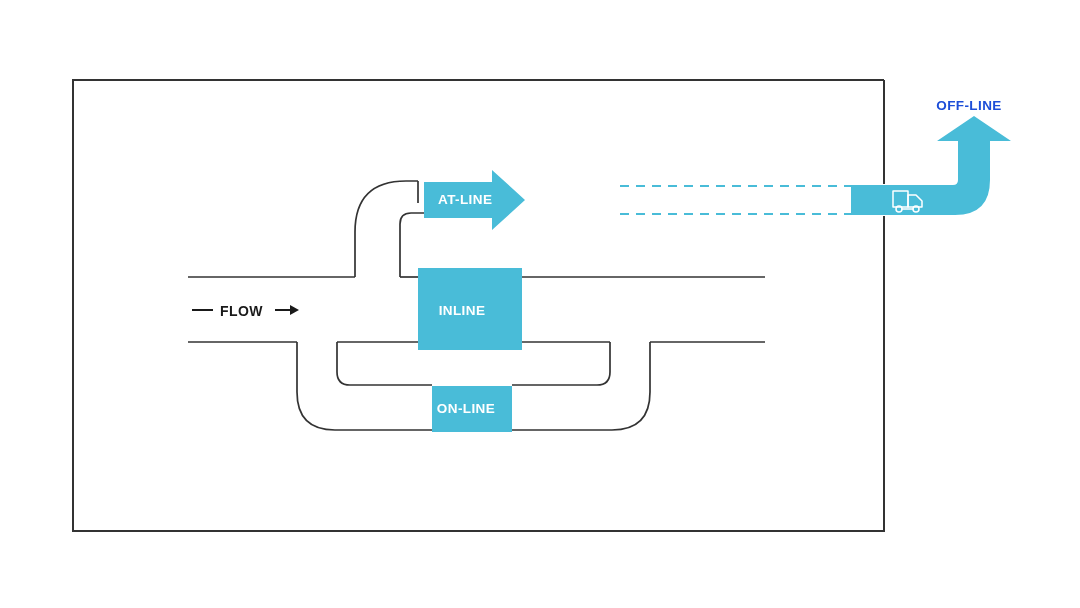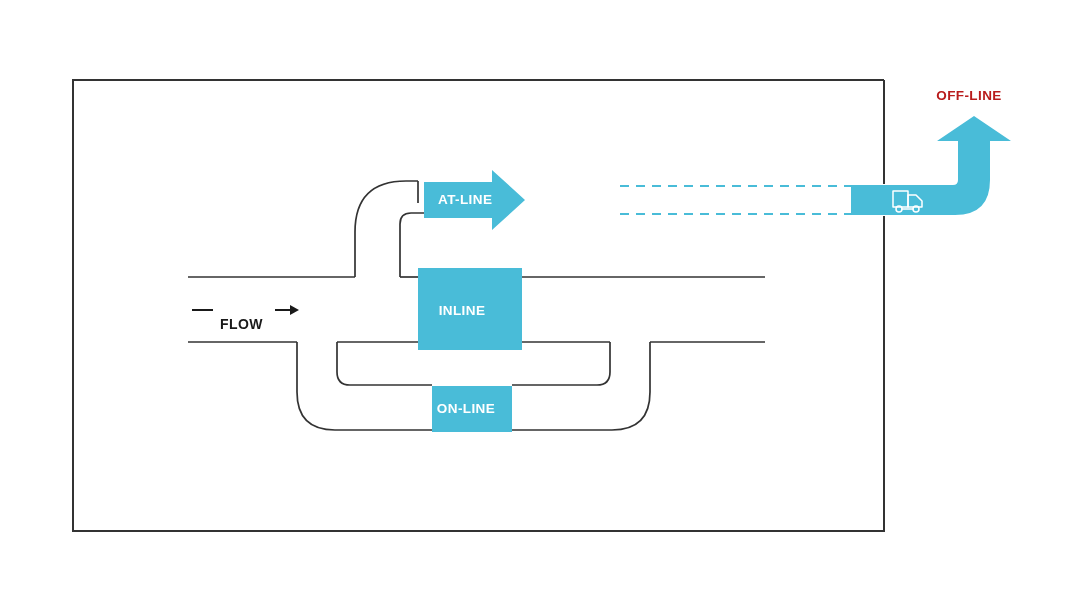--- a/index.html
+++ b/index.html
@@ -52,32 +52,31 @@
   #label-on-line {
     left: 432px;
     top: 401px;
     width: 68px;
     text-align: center;
     font-size: 13.5px;
     color: #ffffff;
   }
   #label-off-line {
     left: 908px;
-    top: 88px;
+    top: 98px;
     width: 122px;
     text-align: center;
     font-size: 13.5px;
-    color: #b91c1c;
+    color: #1d4ed8;
   }
   #label-flow {
     left: 220px;
     top: 303px;
     font-size: 14px;
     color: #1a1a1a;
-    margin-top: 13px;
   }
 </style>
 </head>
 <body>
 
 <div id="stage">
 
   <svg id="diagram-svg" viewBox="0 0 1080 608">
 
     <g>

